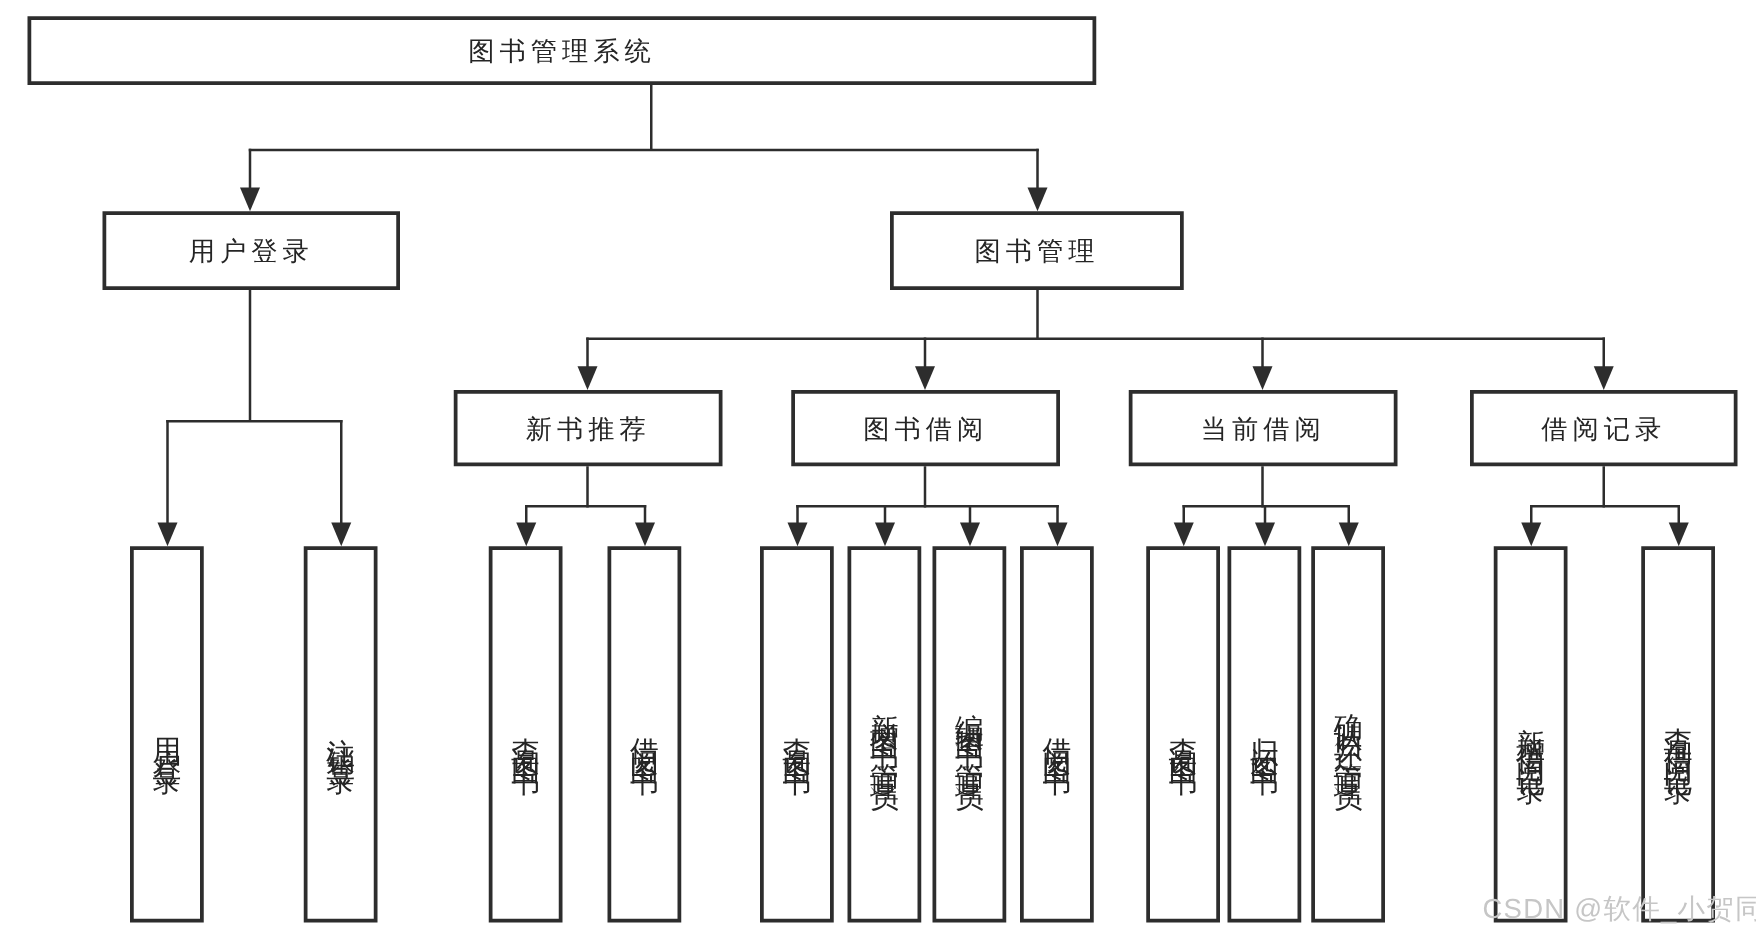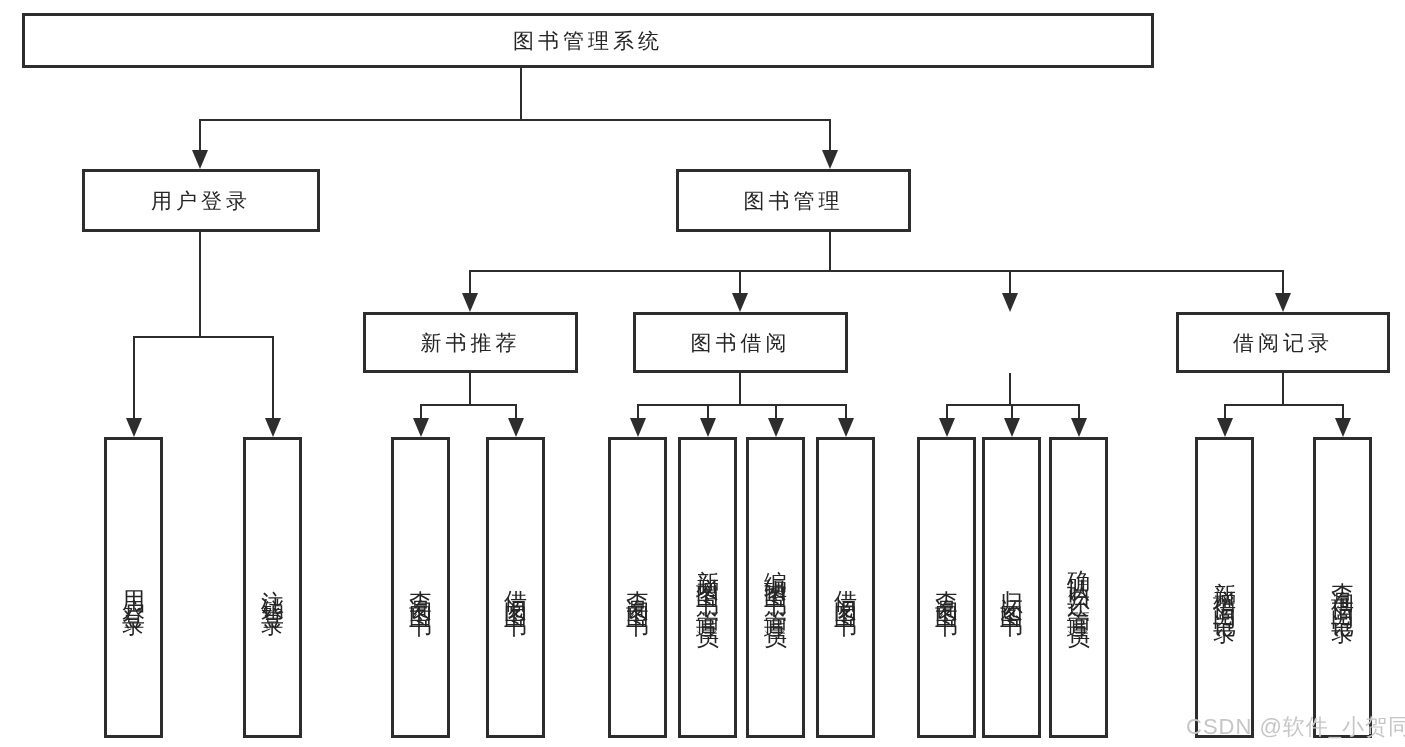--- a/index.html
+++ b/index.html
@@ -28,36 +28,39 @@
   .watermark{
     position:absolute;left:1186px;top:712px;z-index:5;
     font-size:22px;color:#c6c6c6;letter-spacing:1px;white-space:nowrap;
   }
 </style>
 </head>
 <body>
 
 <div class="stage">
 
-  <div class="box" style="left:22px;top:13px;width:1132px;height:55px;text-align:right;">
+  <div class="box" style="left:22px;top:13px;width:855px;height:55px;text-align:right;">
     <span class="hlabel">图书管理系统</span>
   </div>
 
   <div class="box" style="left:82px;top:169px;width:238px;height:63px;">
     <span class="hlabel">用户登录</span>
   </div>
-  <div class="box" style="left:676px;top:169px;width:235px;height:63px;">
+  <div class="box" style="left:712px;top:169px;width:235px;height:63px;">
     <span class="hlabel">图书管理</span>
   </div>
 
   <div class="box" style="left:633px;top:312px;width:215px;height:61px;">
     <span class="hlabel">图书借阅</span>
   </div>
   <div class="box" style="left:363px;top:312px;width:215px;height:61px;">
     <span class="hlabel">新书推荐</span>
+  </div>
+  <div class="box" style="left:903px;top:312px;width:215px;height:61px;">
+    <span class="hlabel">当前借阅</span>
   </div>
   <div class="box" style="left:1176px;top:312px;width:214px;height:61px;">
     <span class="hlabel">借阅记录</span>
   </div>
 
   <div class="box" style="left:104px;top:437px;width:59px;height:301px;">
     <span class="vlabel">用户登录</span>
   </div>
   <div class="box" style="left:243px;top:437px;width:59px;height:301px;">
     <span class="vlabel">注销登录</span>

